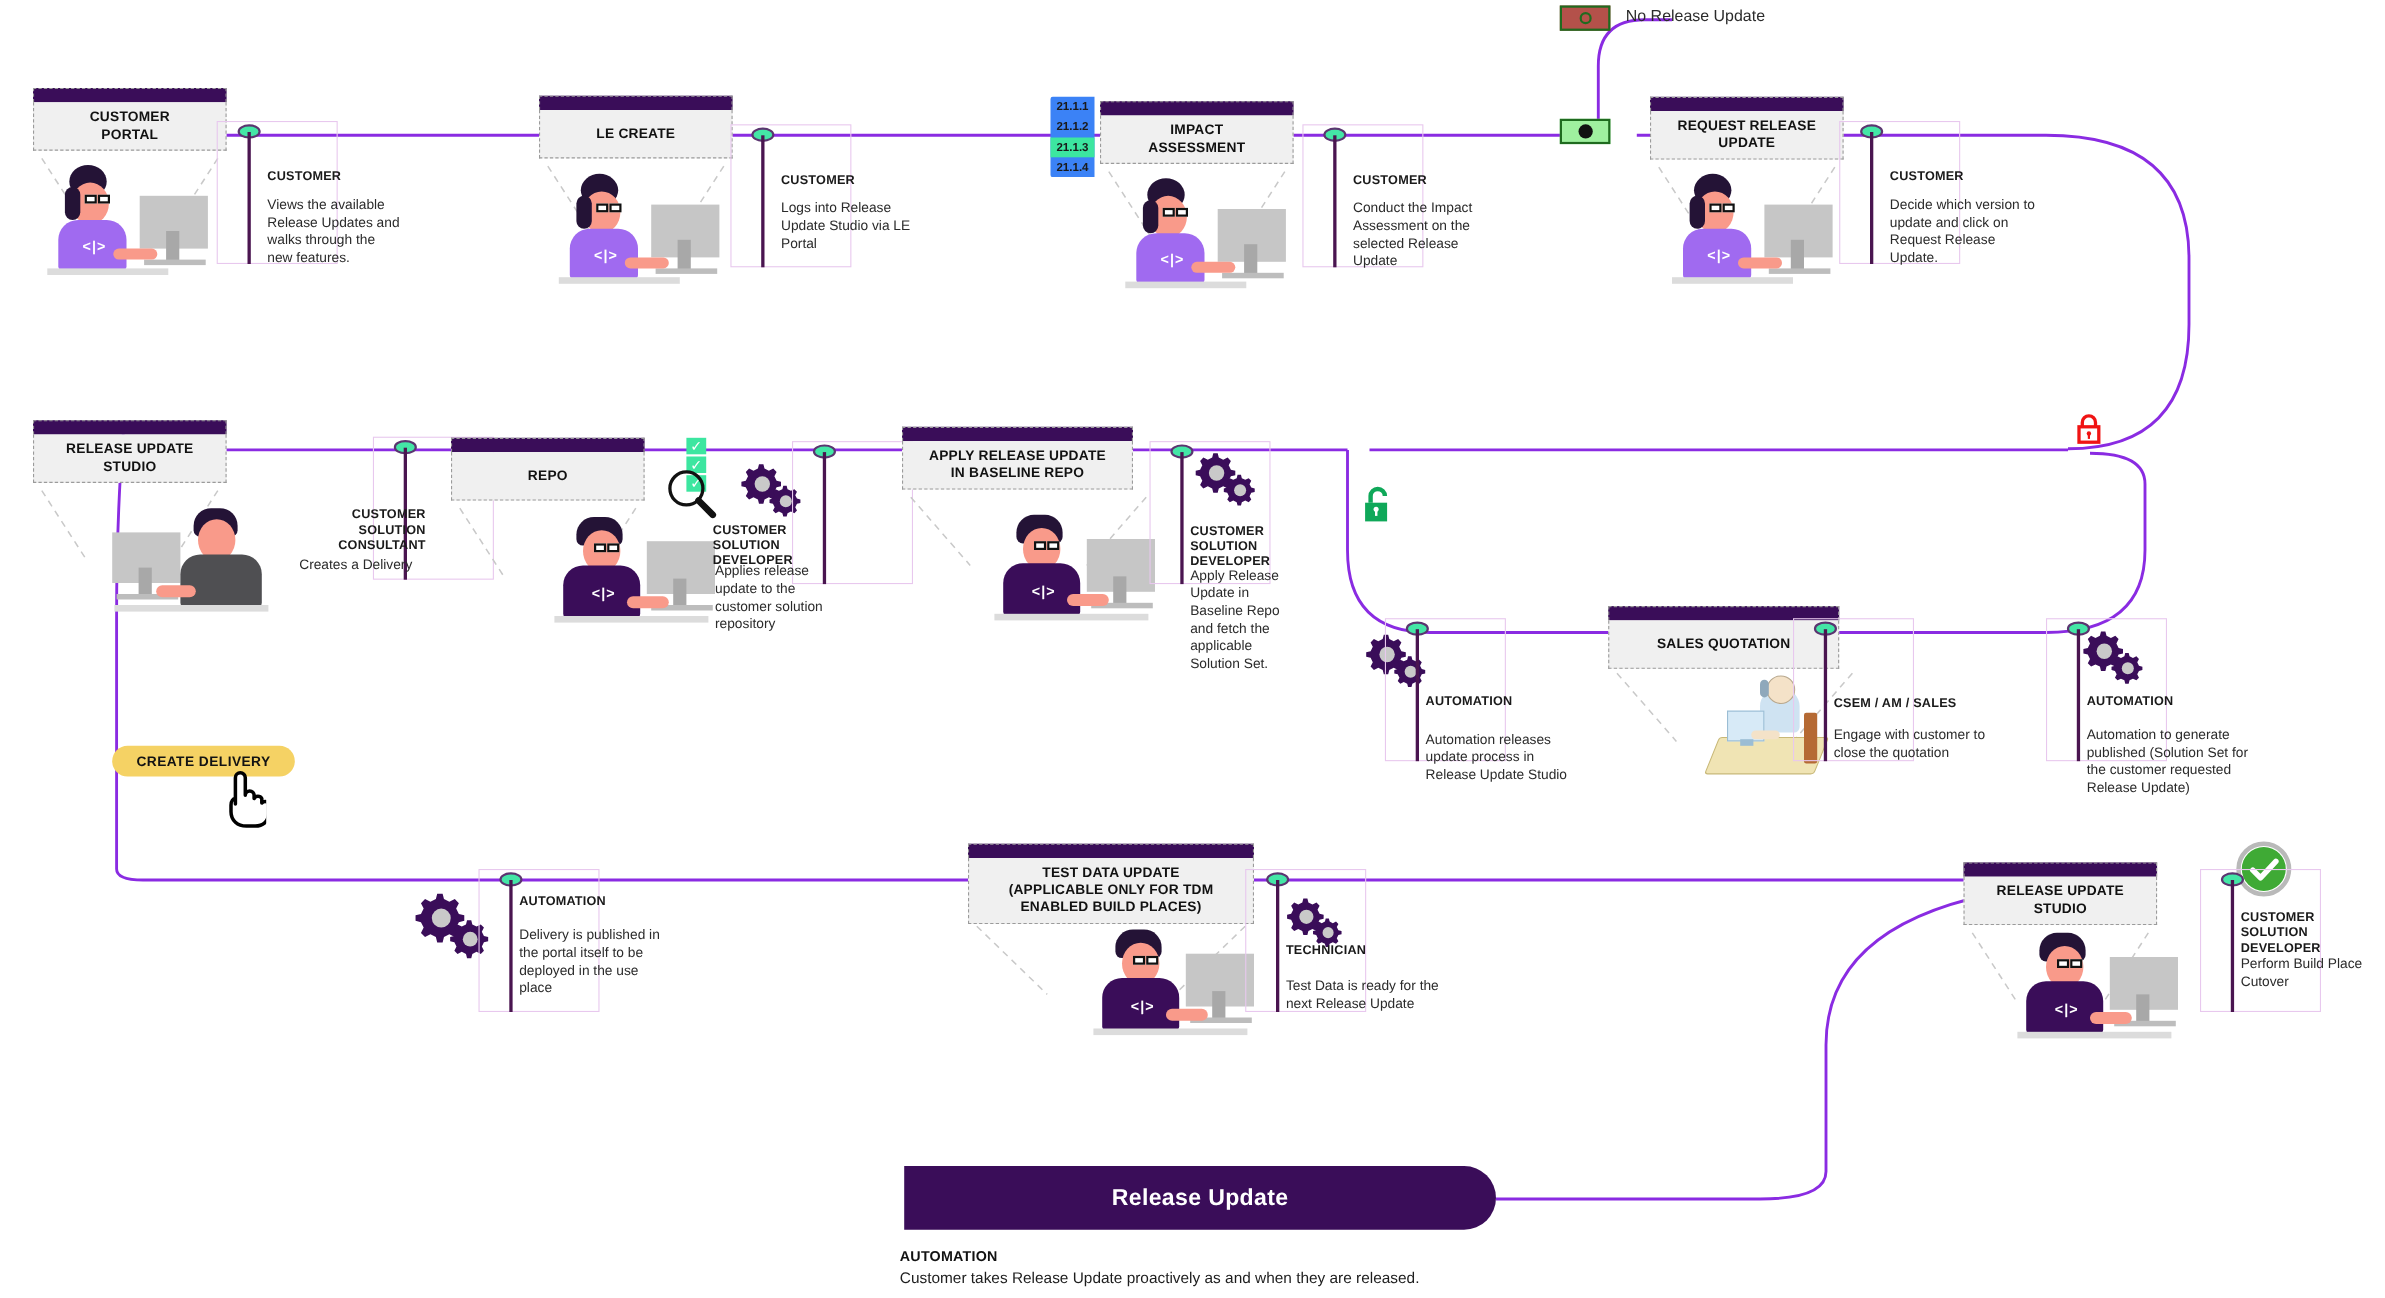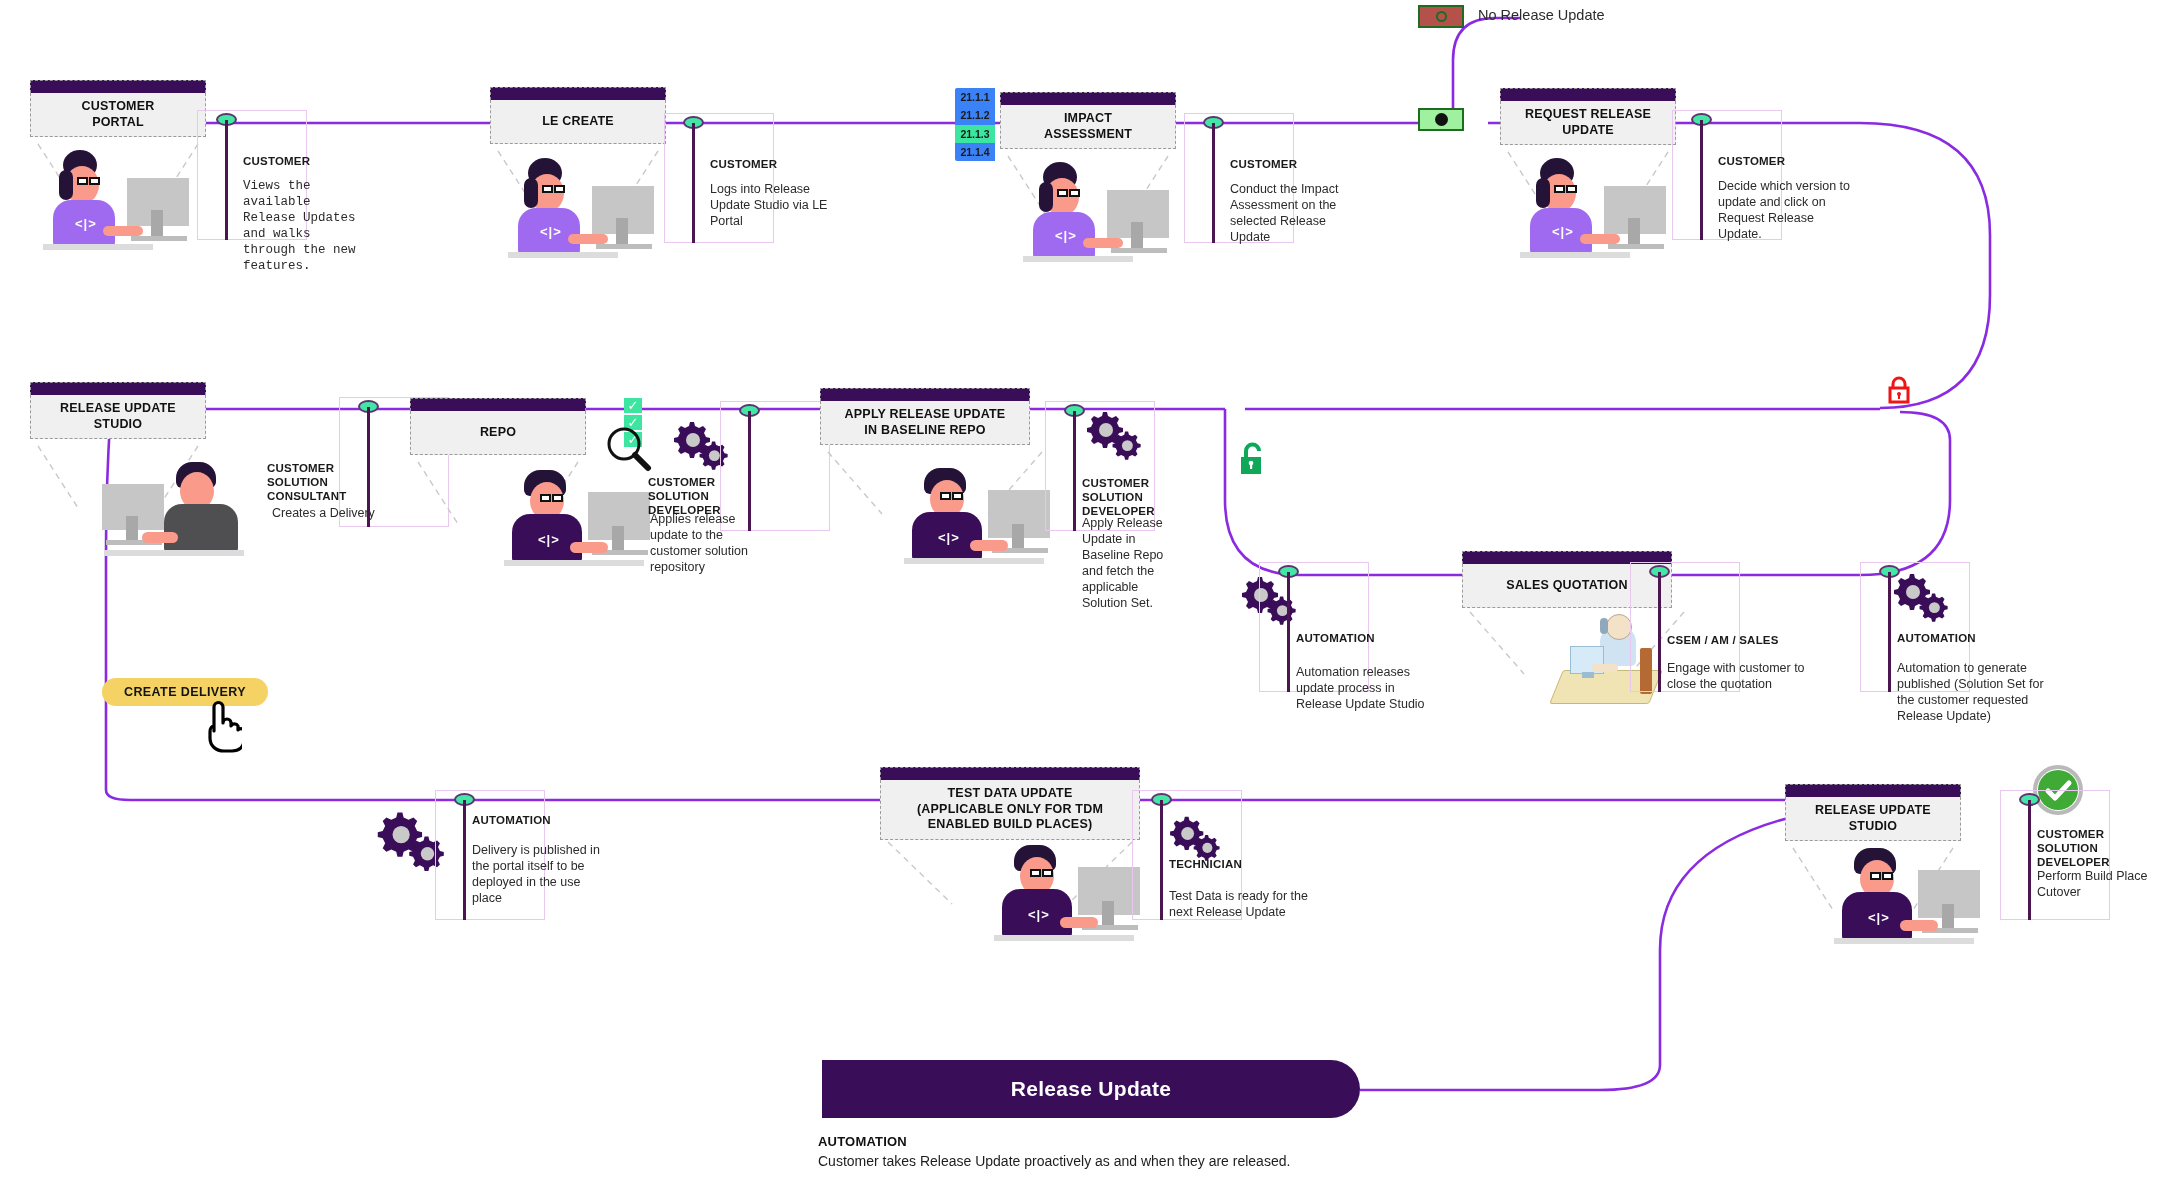--- a/index.html
+++ b/index.html
@@ -251,21 +251,21 @@
     <div class="arm" style="left:68px; top:76px; width:40px; height:10px; background:#f99a8a;"></div>
     <div class="code-tag" style="left:40px; top:66px;">&lt;|&gt;</div>
     <div style="position:absolute; left:8px; top:94px; width:110px; height:6px; background:#dcdcdc;"></div>
   </div>
 
   <div class="pin" style="left:225px; top:120px;">
     <div class="frame"></div>
     <div class="head"></div>
     <div class="stick"></div>
     <div class="role" style="top:35px;">CUSTOMER</div>
-    <div class="desc" style="top:58px;font-family:Liberation Mono, monospace;">Views the available Release Updates and walks through the new features.</div>
+    <div class="desc" style="top:58px;">Views the available Release Updates and walks through the new features.</div>
   </div>
 
   <div class="stage" style="left:490px; top:87px;">
     <div class="cap"></div>
     <div class="body">
       <div class="title" style="white-space:pre-line">LE CREATE</div>
     </div>
   </div>
   <svg class="wings" style="left:490px; top:147px; width:190px; height:70px;">
     <path d="M8 4 L48 66" stroke="#c9c9c9" stroke-width="1.4" fill="none" stroke-dasharray="6 5"></path>
@@ -399,21 +399,21 @@
     <div class="hair" style="left:76px; top:2px; width:40px; height:26px; border-radius:16px 16px 6px 6px;"></div>
     <div class="head-c" style="left:80px; top:12px; width:34px; height:38px;"></div>
     <div class="torso" style="left:64px; top:44px; width:74px; height:48px; background:#4f4f52;"></div>
     <div class="arm" style="left:42px; top:72px; width:36px; height:11px;"></div>
     <div style="position:absolute; left:4px; top:90px; width:140px; height:6px; background:#dcdcdc;"></div>
   </div>
   <div class="pin" style="left:367px; top:407px;">
     <div class="frame"></div>
     <div class="head"></div>
     <div class="stick"></div>
-    <div class="role" style="left:-100px; top:55px; width:120px;">CUSTOMER SOLUTION CONSULTANT</div>
+    <div class="role" style="left:-100px; top:55px; width:120px;text-align:right;">CUSTOMER SOLUTION CONSULTANT</div>
     <div class="desc" style="left:-95px; top:98px; width:130px;">Creates a Delivery</div>
   </div>
 
   <div class="cta" style="left:102px; top:678px;">CREATE DELIVERY</div>
   <svg style="position:absolute; left:198px; top:697px; width:44px; height:56px;" viewBox="0 0 44 56">
     <path d="M16 34 V10 a4.5 4.5 0 0 1 9 0 v16 a4 4 0 0 1 8 0 v3 a4 4 0 0 1 7 0 v4 a4 4 0 0 1 6 0 v10 c0 7-5 11-12 11 h-8 c-8 0-14-5-14-13 v-6 c0-4 2-6 4-6 z" fill="#ffffff" stroke="#000000" stroke-width="3.2" stroke-linejoin="round"></path>
   </svg>
 
   <div class="stage" style="left:410px; top:398px;">
     <div class="cap"></div>

